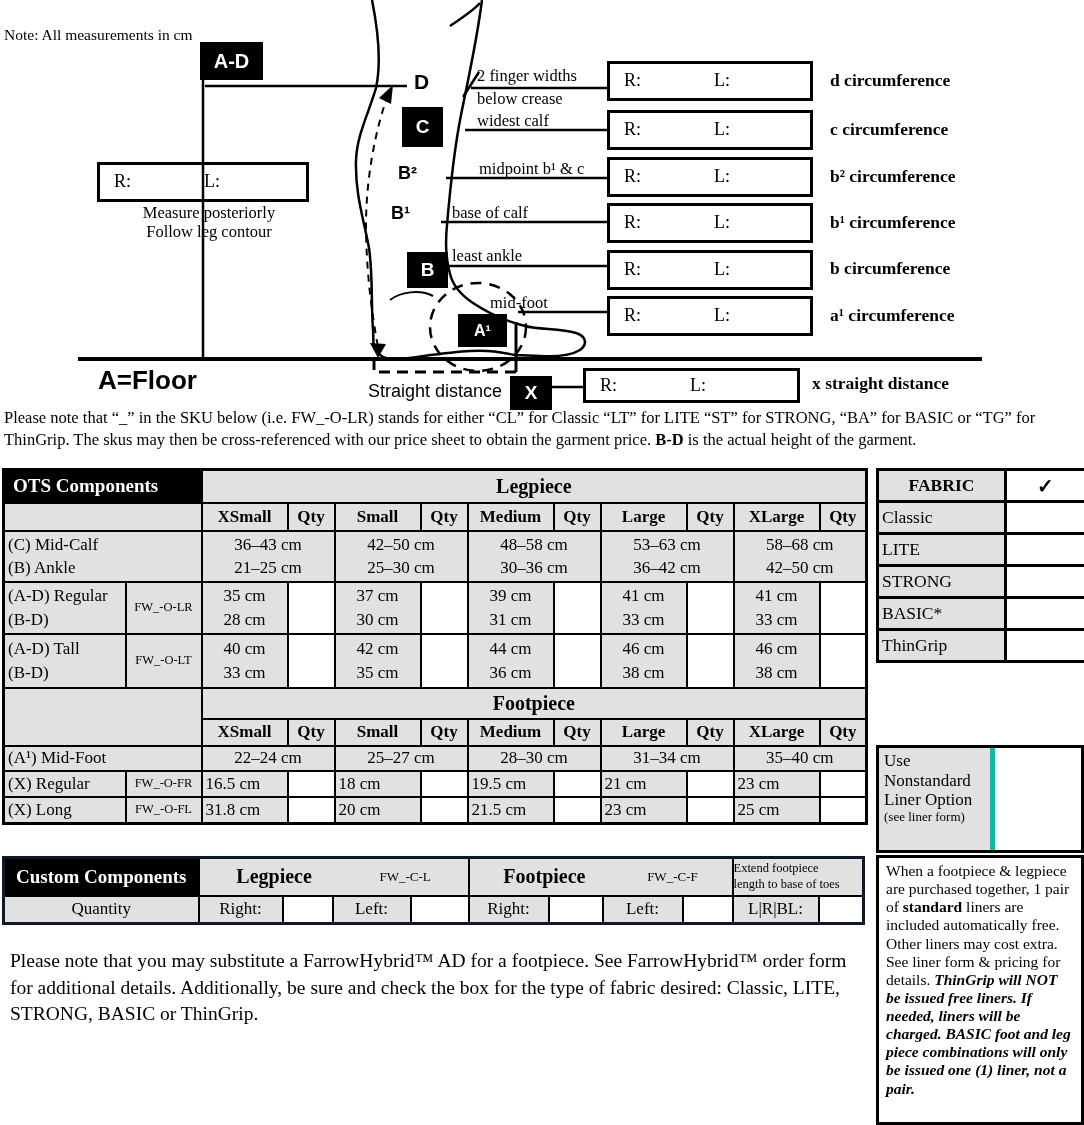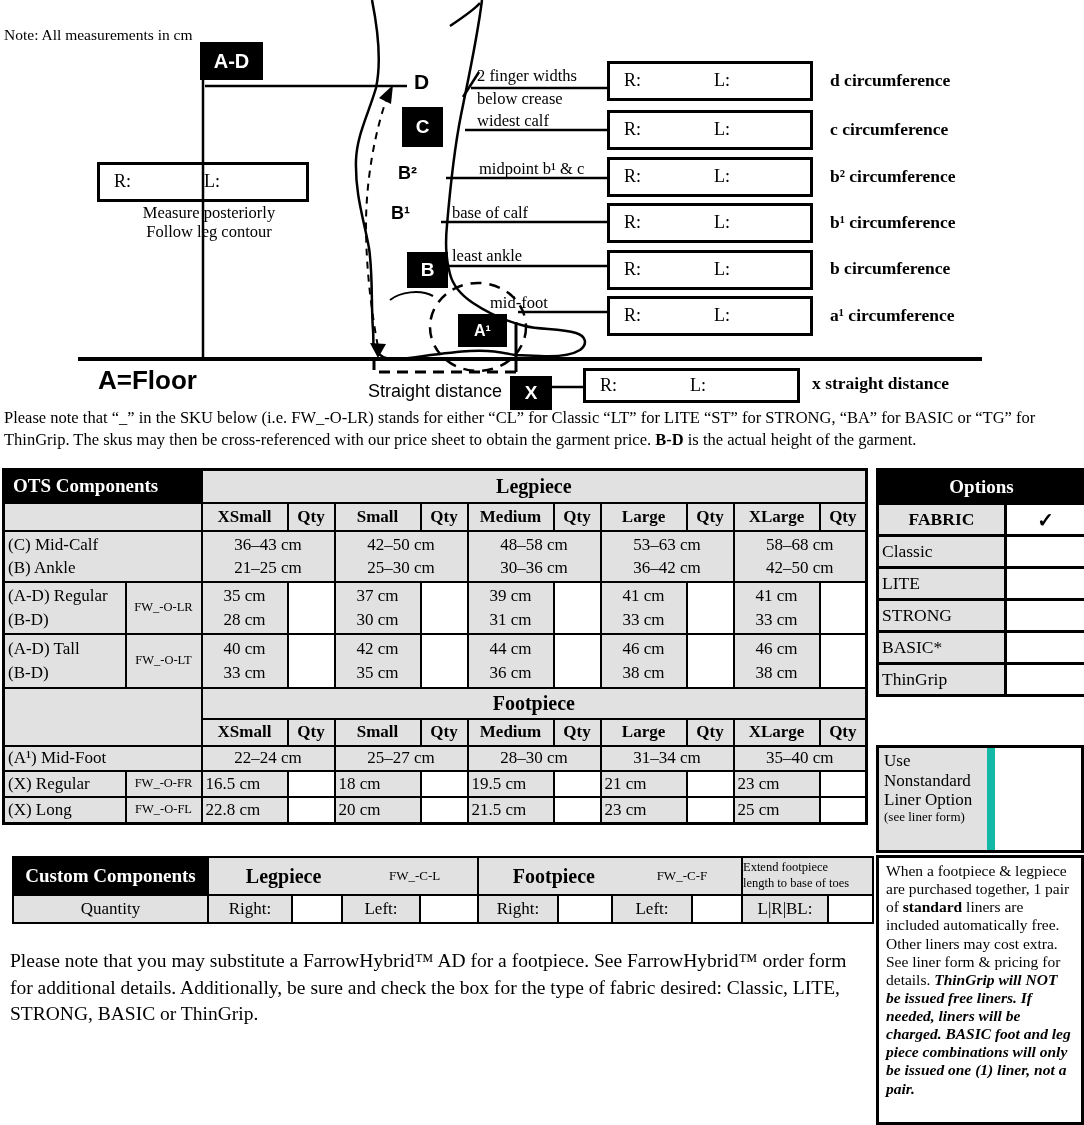--- a/index.html
+++ b/index.html
@@ -45,29 +45,29 @@
   .c{text-align:center;}
   .hd{font-weight:bold;text-align:center;}
   .blk{background:#000;color:#fff;font-weight:bold;font-size:19px;}
   .sec{font-weight:bold;text-align:center;font-size:20px;}
   .sku-cell{font-size:12.5px;text-align:center;padding:0;}
   .v2{text-align:center;line-height:1.4;}
   .lbl{line-height:1.4;}
   .ots{position:absolute;left:2px;top:468px;width:860px;font-size:17px;border:3px solid #000;}
   .options{position:absolute;left:876px;top:468px;width:208px;font-size:17.5px;border:3px solid #000;}
   .options td{border:3px solid #000;height:27px;}
-  .custom{position:absolute;left:12px;top:856px;width:860px;font-size:17px;border:1px solid #0f172a;}
+  .custom{position:absolute;left:2px;top:856px;width:860px;font-size:17px;border:3px solid #0f172a;}
   .custom td{border:2.5px solid #000;}
   .cc-head{display:flex;align-items:center;justify-content:space-around;}
   .cc-big{font-size:20px;font-weight:bold;}
   .cc-sku{font-size:13px;}
   .extend{font-size:12.5px;text-align:left;line-height:1.25;padding:0;}
   .liner-option{position:absolute;left:876px;top:745px;width:208px;height:108px;border:3px solid #000;
         display:flex;box-sizing:border-box;background:#fff;}
-  .lo-left{width:116px;background:#e1e1e1;border-right:8px solid #14b8a6;padding:3px 5px;
+  .lo-left{width:116px;background:#e1e1e1;border-right:5px solid #14b8a6;padding:3px 5px;
         font-size:17px;line-height:1.15;box-sizing:border-box;}
   .lo-sub{font-size:13px;}
   .lo-right{flex:1;background:#fff;}
 </style>
 </head>
 <body>
 
 <div class="page">
 
   <div class="abs" style="left:0;top:0;width:1084px;height:405px;">
@@ -339,43 +339,40 @@
       <td class="g">19.5 cm</td>
       <td class="w"></td>
       <td class="g">21 cm</td>
       <td class="w"></td>
       <td class="g">23 cm</td>
       <td class="w"></td>
     </tr>
     <tr style="height:27px;">
       <td class="g">(X) Long</td>
       <td class="g sku-cell">FW_-O-FL</td>
-      <td class="g">22.8 cm</td>
+      <td class="g">31.8 cm</td>
       <td class="w"></td>
       <td class="g">20 cm</td>
       <td class="w"></td>
       <td class="g">21.5 cm</td>
       <td class="w"></td>
       <td class="g">23 cm</td>
       <td class="w"></td>
       <td class="g">25 cm</td>
       <td class="w"></td>
     </tr>
   </tbody>
     </table>
 
   <table class="options">
     <colgroup>
         <col style="width:128px">
         <col style="width:80px">
       </colgroup>
     <tbody>
-        <tr style="height:34px;">
-      <td colspan="2" class="blk c">Options</td>
-    </tr>
     <tr>
       <td class="g hd">FABRIC</td>
       <td class="w c" style="font-size:20px;font-weight:bold;">✓</td>
     </tr>
     <tr>
       <td class="g">Classic</td>
       <td class="w"></td>
     </tr>
     <tr>
       <td class="g">LITE</td>

